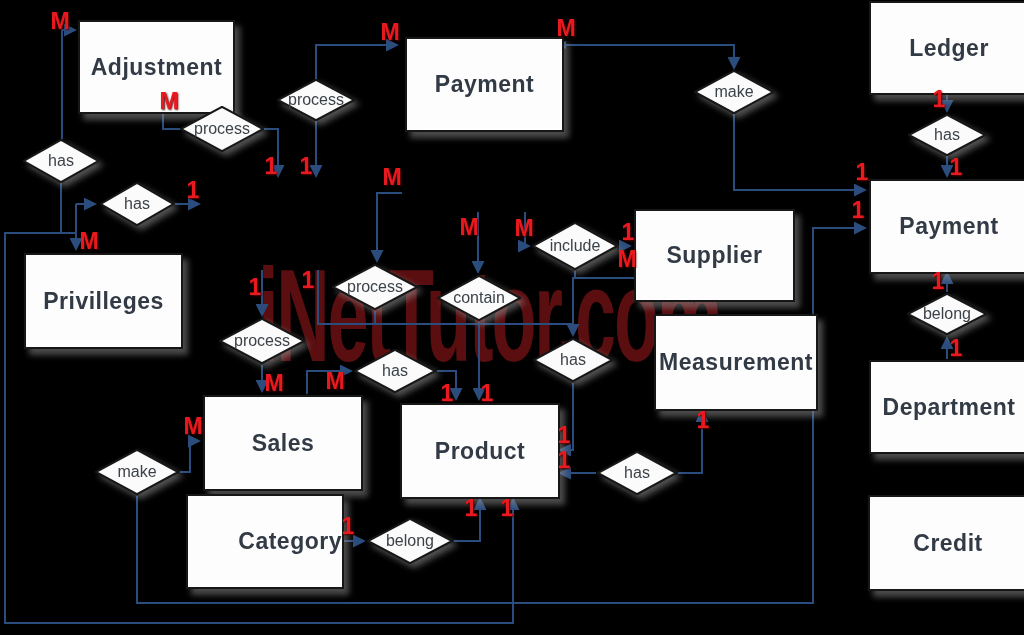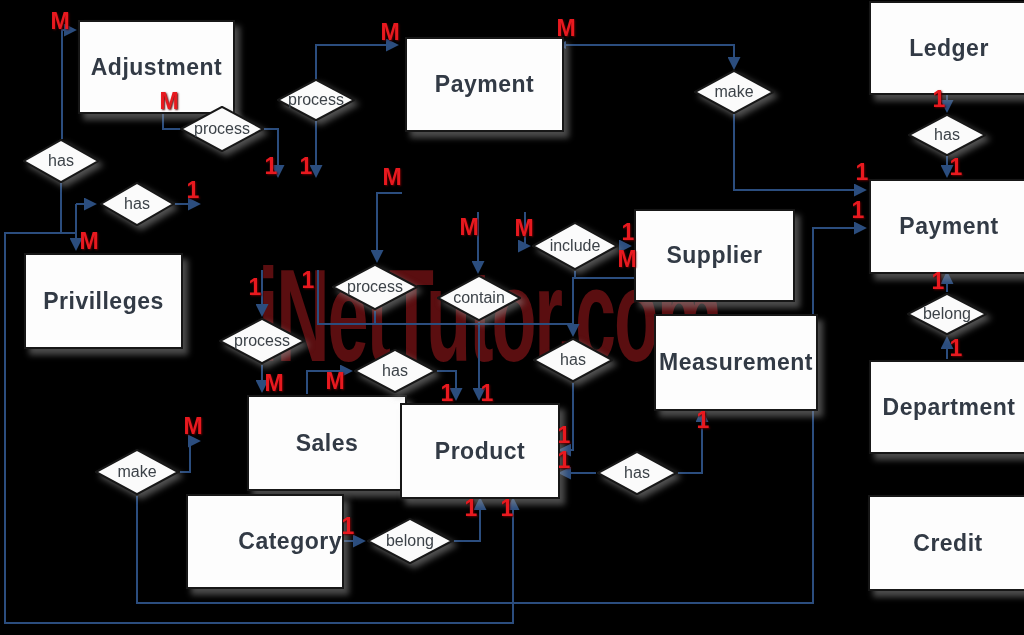--- a/index.html
+++ b/index.html
@@ -91,21 +91,21 @@
     </div>
   <div class="entity" style="left:24px;top:253px;width:155px;height:92px;">
       <span>Privilleges</span>
     </div>
   <div class="entity" style="left:654px;top:314px;width:160px;height:93px;align-items:center;">
       <span>Measurement</span>
     </div>
   <div class="entity" style="left:869px;top:360px;width:156px;height:90px;">
       <span>Department</span>
     </div>
-  <div class="entity" style="left:203px;top:395px;width:156px;height:92px;margin-left:44px;">
+  <div class="entity" style="left:203px;top:395px;width:156px;height:92px;">
       <span>Sales</span>
     </div>
   <div class="entity" style="left:400px;top:403px;width:156px;height:92px;">
       <span>Product</span>
     </div>
   <div class="entity" style="left:186px;top:494px;width:154px;height:91px;justify-content:flex-end;">
       <span>Category</span>
     </div>
   <div class="entity" style="left:868px;top:495px;width:156px;height:92px;">
       <span>Credit</span>

